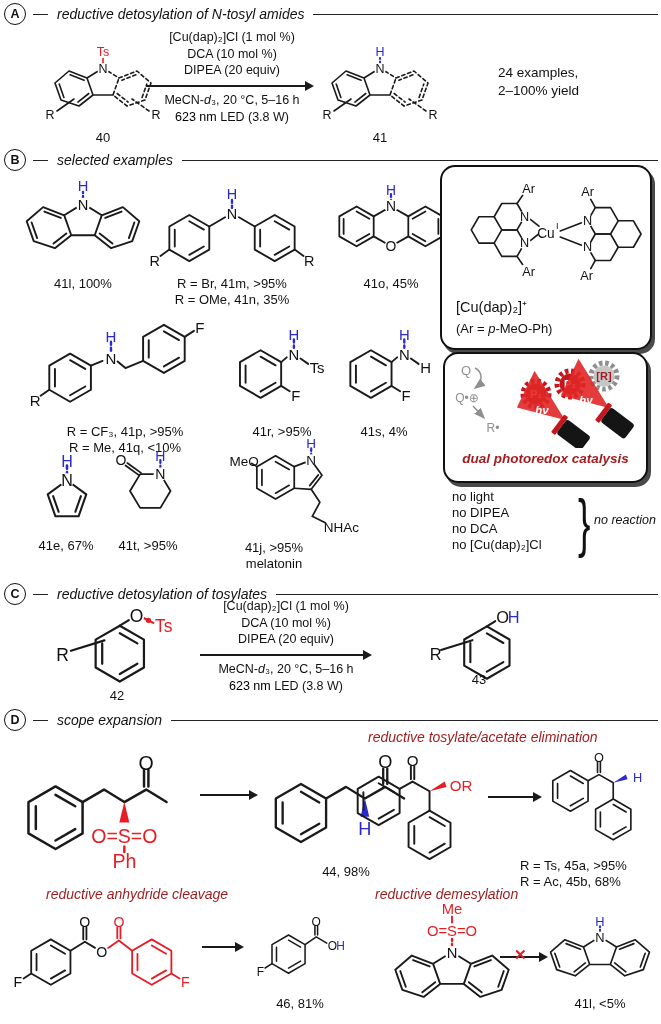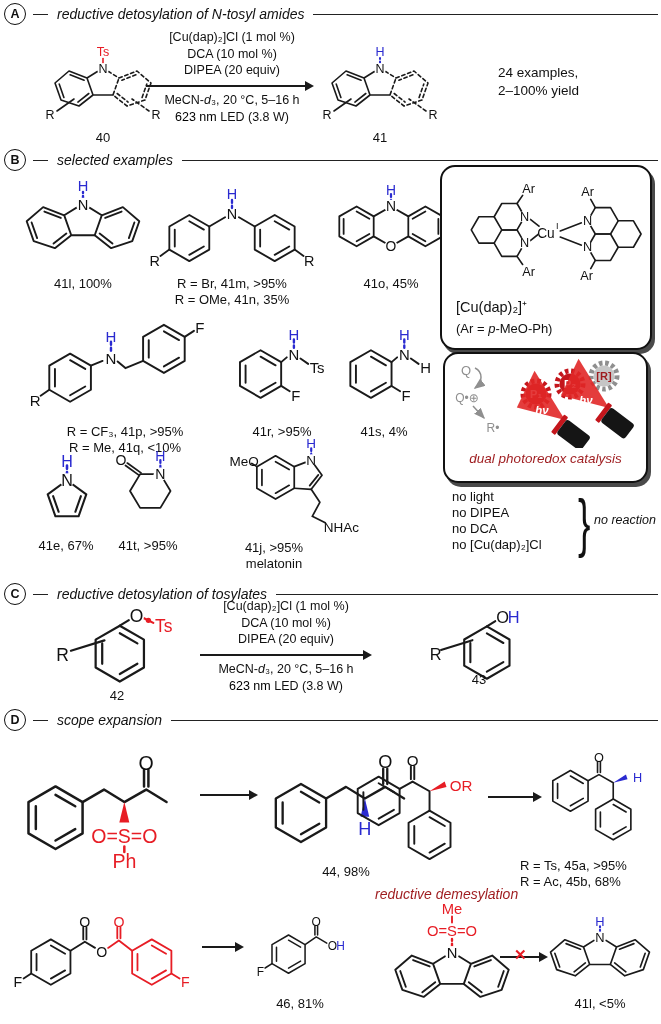--- a/index.html
+++ b/index.html
@@ -246,21 +246,21 @@
         <rect x="-3" y="-9" width="30" height="18" rx="3" fill="#151515"></rect>
       </g>
       <text class="atom it" x="92" y="52" style="fill:#fff;font-size:11.5px;font-weight:bold">hν</text>
       <text class="atom it" x="136" y="42" style="fill:#fff;font-size:11.5px;font-weight:bold">hν</text>
       <text class="atom" x="16" y="12" style="fill:#8f8f8f;font-size:13px">Q</text>
       <path d="M25,10 C33,14 33,24 25,30" fill="none" stroke="#8f8f8f" stroke-width="1.5" marker-end="url(#mgr)"></path>
       <text class="atom" x="17" y="40" style="fill:#8f8f8f;font-size:12px">Q•⊕</text>
       <path d="M23,48 L34,60" fill="none" stroke="#8f8f8f" stroke-width="1.5" marker-end="url(#mgr)"></path>
       <text class="atom" x="43" y="70" style="fill:#8f8f8f;font-size:12px">R•</text>
     </svg>
-    <div class="lbl ctr it dred" style="left:0;top:97px;width:100%;font-size:13.5px;font-weight:400">dual photoredox catalysis</div>
+    <div class="lbl ctr it dred" style="left:0;top:97px;width:100%;font-size:13.5px;font-weight:700">dual photoredox catalysis</div>
   </div>
 
   <svg class="abs" style="left:36px;top:452px" width="62" height="72" viewBox="-24 -36 48 56">
     <path class="bond" d="M0,-14 L-15,-3 L-9,14 L9,14 L15,-3 Z M-10.8,-1.7 L-6.5,10.5 M10.8,-1.7 L6.5,10.5"></path>
     <line class="bond bb bdsh" x1="0" y1="-25.5" x2="0" y2="-19.5"></line>
     <circle class="msk" cx="0" cy="-14" r="5.5"></circle>
     <text class="atom" x="0" y="-14">N</text>
     <text class="atom bt" x="0" y="-29">H</text>
   </svg>
   <div class="lbl ctr" style="left:16px;top:538px;width:100px"><b>41e</b><span>, 67%</span></div>
@@ -360,20 +360,21 @@
   <svg class="abs" style="left:266px;top:752px" width="160" height="93" viewBox="-82 -26 110 64">
     <use href="#bz" class="bond" transform="translate(-58,16)"></use>
     <path class="bond" d="M-40.7,6 L-27,-2 L-14,6 L0,-2 L13,6"></path>
     <path class="bond" d="M-1.4,-4 L-1.4,-14.5 M1.4,-4 L1.4,-14.5"></path>
     <polygon points="-14,6 -17,18.5 -11,18.5" fill="#2a2ad0"></polygon>
     <text class="atom" x="0" y="-19">O</text>
     <text class="atom bt" x="-14" y="27">H</text>
   </svg>
   <div class="lbl ctr" style="left:266px;top:864px;width:160px"><b>44</b><span>, 98%</span></div>
 
+  <div class="lbl it dred" style="left:368px;top:729px;font-size:14px">reductive tosylate/acetate elimination</div>
   <svg class="abs" style="left:352px;top:750px" width="126" height="114" viewBox="-64 -42 104 94">
     <use href="#bz" class="bond" transform="translate(-42,0)"></use>
     <use href="#bz" class="bond" transform="translate(0,28)"></use>
     <path class="bond" d="M-24.7,-10 L-14,-16 L0,-8 L0,8"></path>
     <path class="bond" d="M-15.4,-18 L-15.4,-28.5 M-12.6,-18 L-12.6,-28.5"></path>
     <polygon points="0,-8 12.5,-16 14,-11.5" fill="#e71d25"></polygon>
     <text class="atom" x="-14" y="-33">O</text>
     <text class="atom rt" x="26" y="-13">OR</text>
   </svg>
   <div class="arr" style="left:488px;top:796px;width:52px"></div>
@@ -382,20 +383,21 @@
     <use href="#bz" class="bond" transform="translate(0,28)"></use>
     <path class="bond" d="M-24.7,-10 L-14,-16 L0,-8 L0,8"></path>
     <path class="bond" d="M-15.4,-18 L-15.4,-28.5 M-12.6,-18 L-12.6,-28.5"></path>
     <polygon points="0,-8 12.5,-16 14,-11.5" fill="#2a2ad0"></polygon>
     <text class="atom" x="-14" y="-33">O</text>
     <text class="atom bt" x="24" y="-13">H</text>
   </svg>
   <div class="lbl" style="left:520px;top:858px"><span>R = Ts, </span><b>45a</b><span>, &gt;95%</span></div>
   <div class="lbl" style="left:520px;top:874px"><span>R = Ac, </span><b>45b</b><span>, 68%</span></div>
 
+  <div class="lbl it dred" style="left:46px;top:886px;font-size:14px">reductive anhydride cleavage</div>
   <svg class="abs" style="left:10px;top:912px" width="186" height="82" viewBox="-154 -20 164 72">
     <use href="#bz" class="bond" transform="translate(-118,24)"></use>
     <path class="bond" d="M-135.3,34 L-142,38.5 M-100.7,14 L-88,6 M-88,6 L-79,11.5"></path>
     <path class="bond" d="M-89.4,4 L-89.4,-6.5 M-86.6,4 L-86.6,-6.5"></path>
     <use href="#bz" class="bond rb" transform="translate(-29,24)"></use>
     <path class="bond rb" d="M-67.5,11.5 L-58,5 M-58,5 L-46.3,14 M-11.7,34 L-4.5,38.5"></path>
     <path class="bond rb" d="M-59.4,3 L-59.4,-6.5 M-56.6,3 L-56.6,-6.5"></path>
     <circle class="msk" cx="-73" cy="15" r="5.5"></circle>
     <text class="atom" x="-147" y="42">F</text>
     <text class="atom" x="-88" y="-11">O</text>

